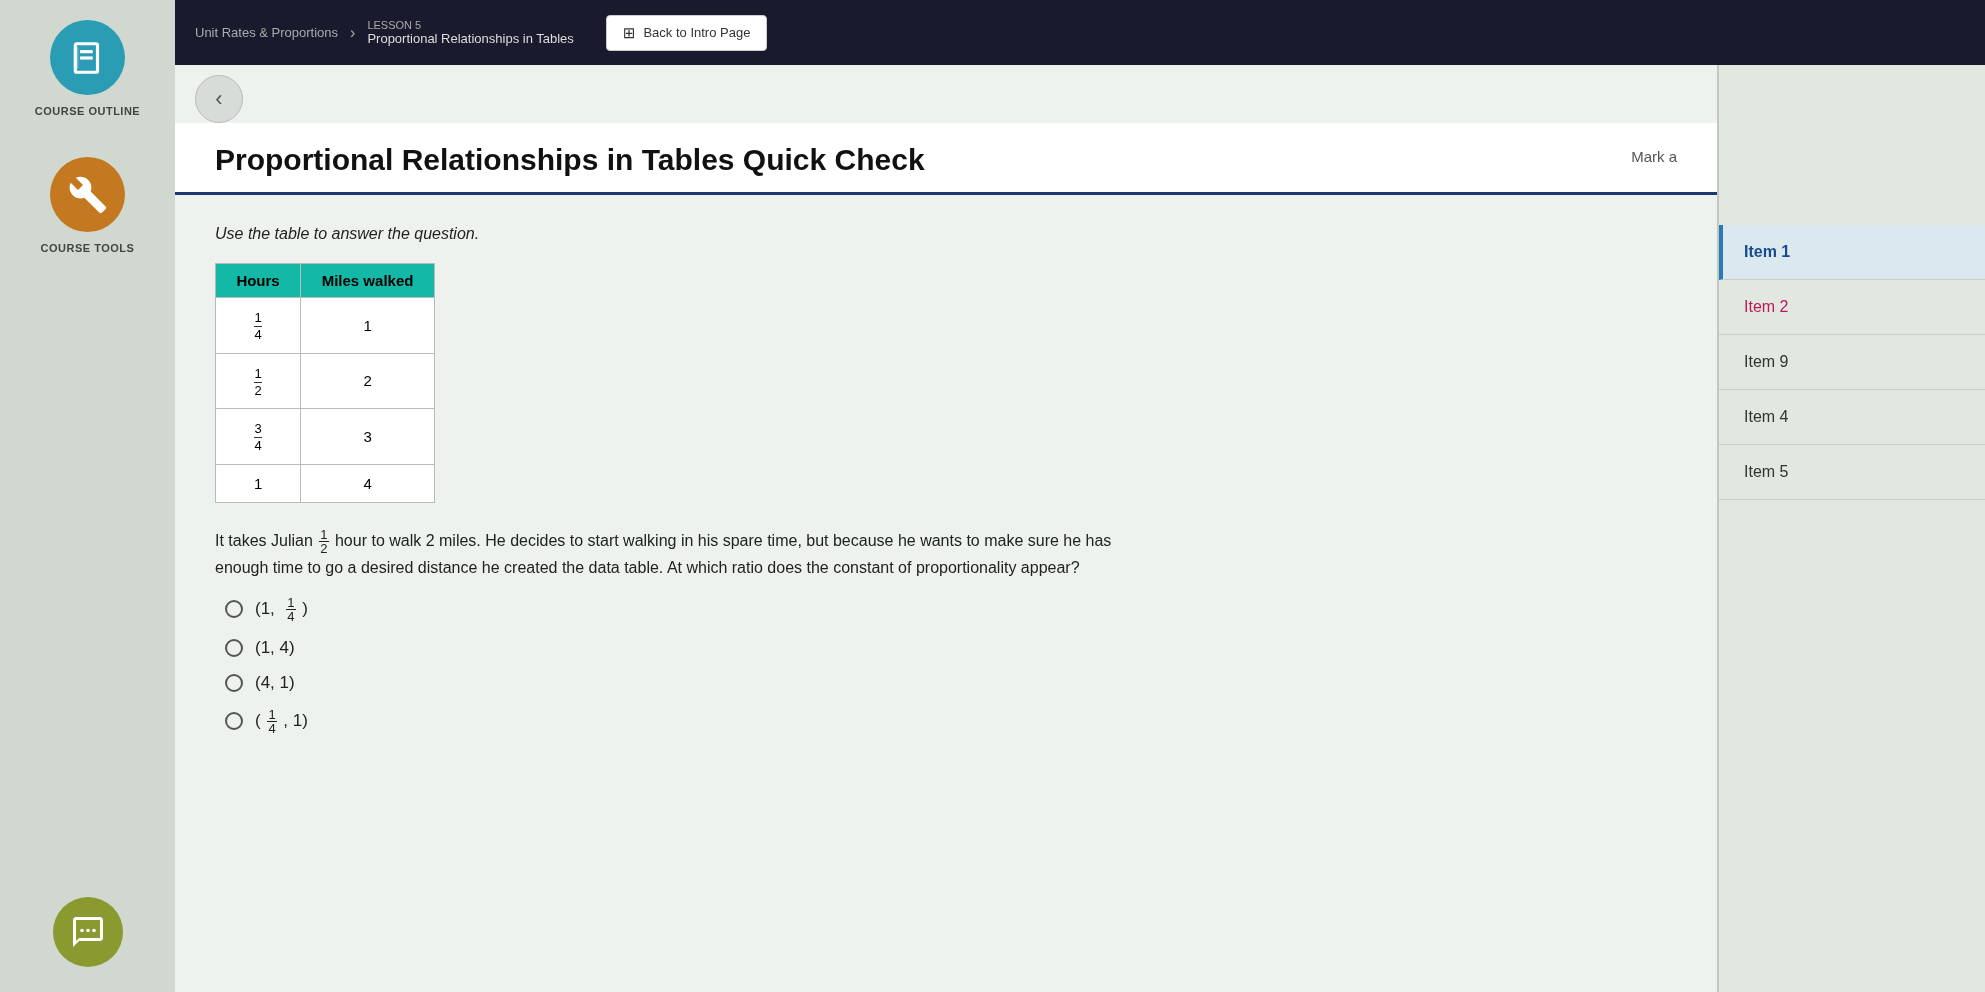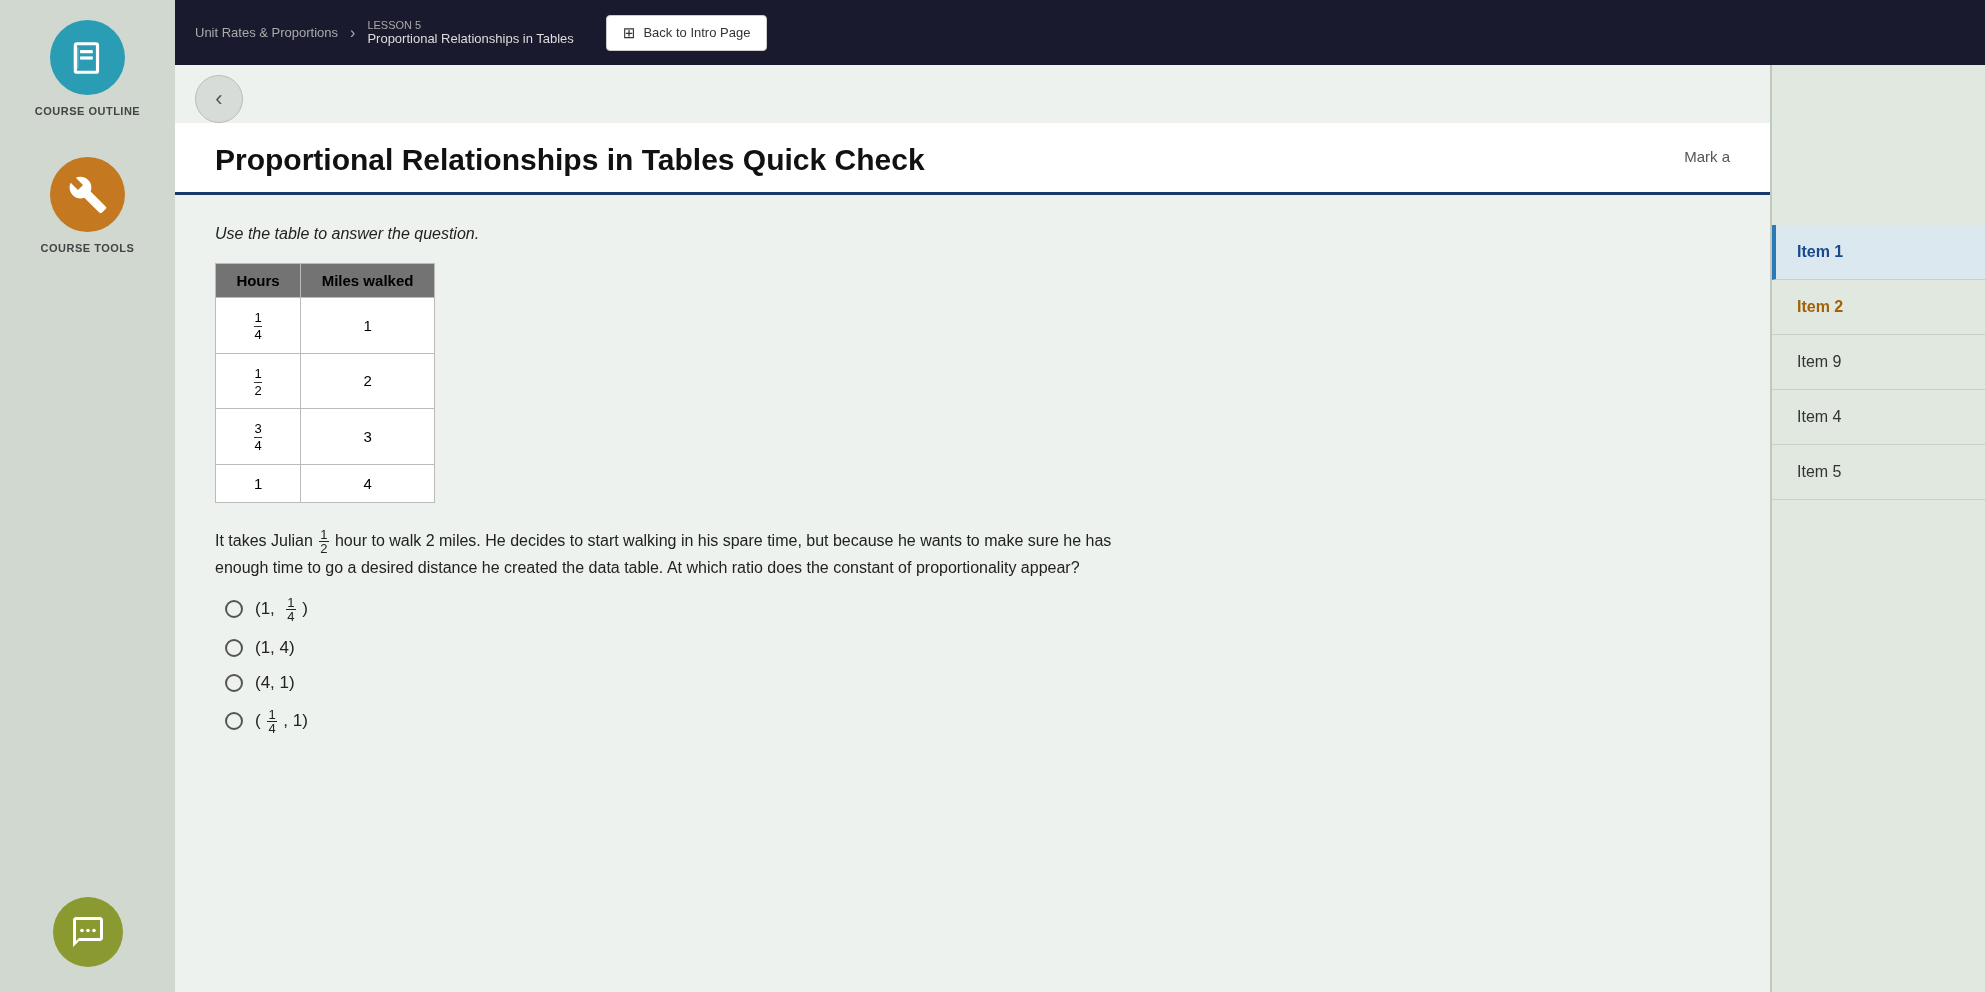--- a/index.html
+++ b/index.html
@@ -198,21 +198,21 @@
     }
 
     
     .data-table {
       border-collapse: collapse;
       margin-bottom: 25px;
       min-width: 220px;
     }
 
     .data-table th {
-      background: #737373;
+      background: #14b8a6;
       border: 1px solid #bbb;
       padding: 8px 20px;
       text-align: center;
       font-size: 15px;
       font-weight: bold;
     }
 
     .data-table td {
       border: 1px solid #bbb;
       padding: 10px 20px;
@@ -277,21 +277,21 @@
       flex-shrink: 0;
     }
 
     .radio-text {
       font-size: 17px;
       color: #222;
     }
 
     
     .right-panel {
-      width: 215px;
+      width: 268px;
       background: #e0e8e0;
       border-left: 2px solid #c0c8c0;
       padding: 160px 0 12px 0;
       flex-shrink: 0;
     }
 
     .item-list {
       display: flex;
       flex-direction: column;
     }
@@ -504,21 +504,21 @@
         </div>
 
       </div>
     </div>
 
     <div class="right-panel">
       <div class="item-list">
         <div class="item-row">
           <span>Item 1</span>
         </div>
-        <div class="item-row" style="border-left:none;font-weight:bold;color:#a16207;background:transparent;">
+        <div class="item-row" style="border-left:none;font-weight:normal;color:#be185d;background:transparent;">
           <span>Item 2</span>
         </div>
         <div class="item-row" style="border-left:none;font-weight:normal;color:#333;background:transparent;">
           <span>Item 9</span>
         </div>
         <div class="item-row" style="border-left:none;font-weight:normal;color:#333;background:transparent;">
           <span>Item 4</span>
         </div>
         <div class="item-row" style="border-left:none;font-weight:normal;color:#333;background:transparent;">
           <span>Item 5</span>

